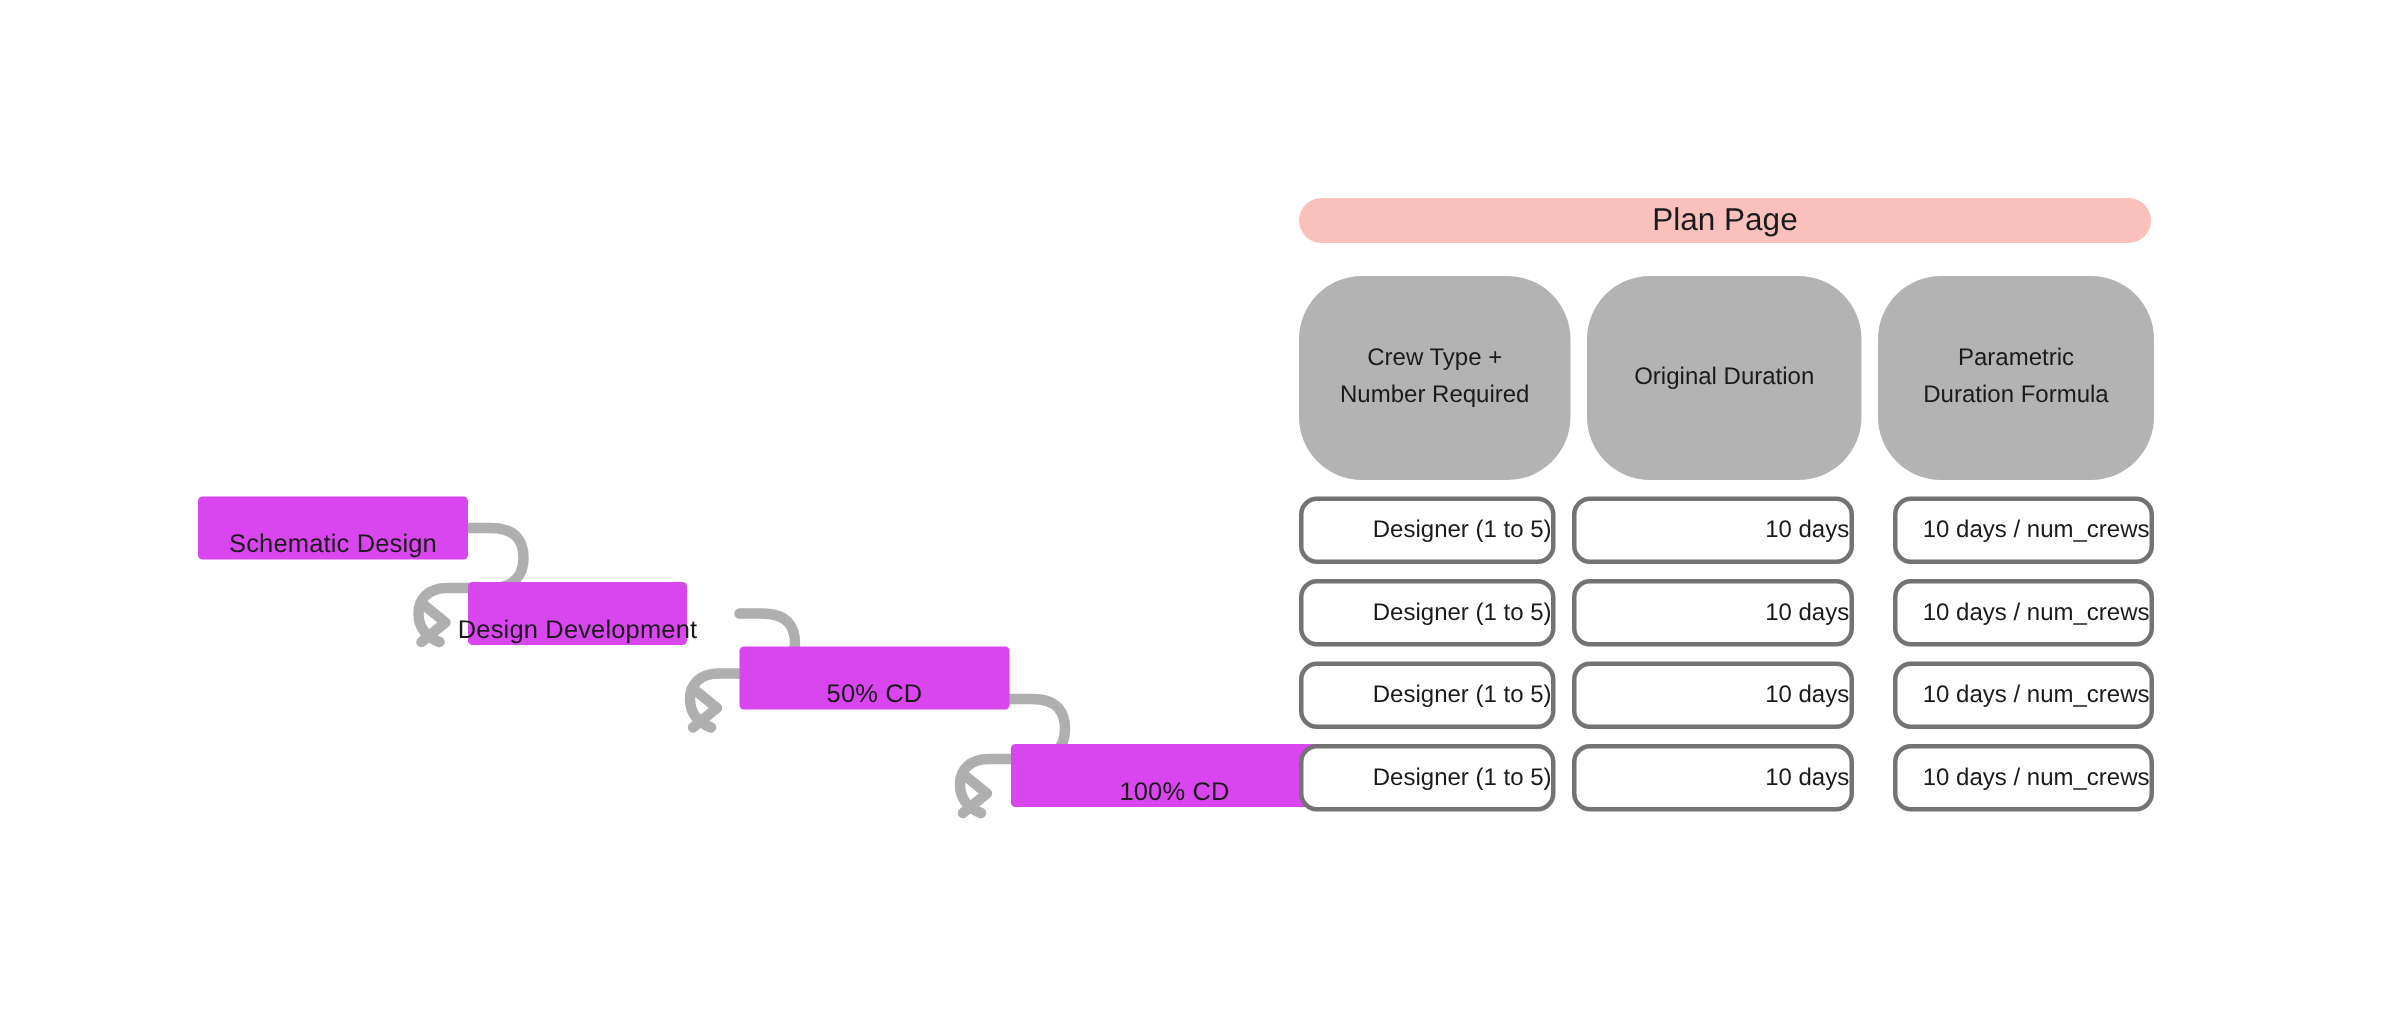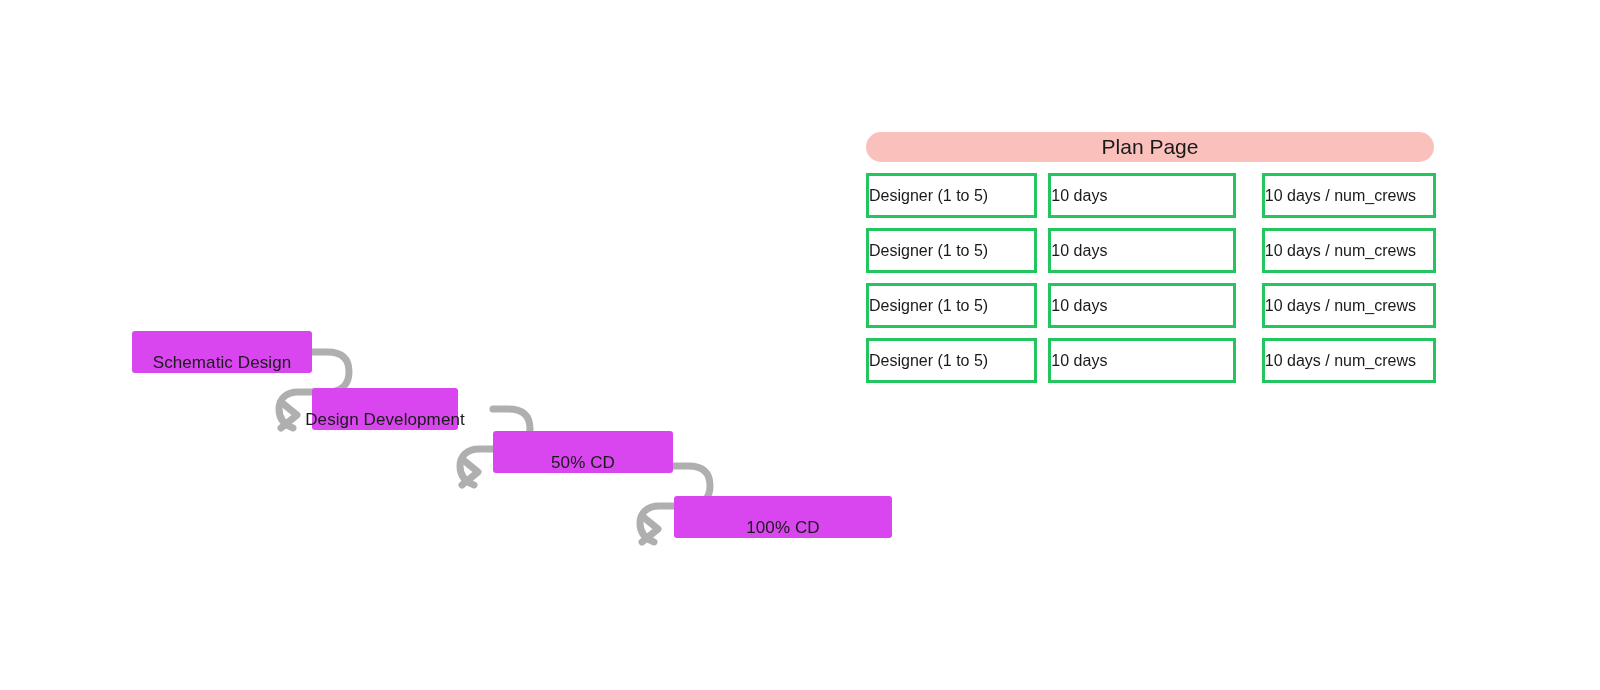--- a/index.html
+++ b/index.html
@@ -92,25 +92,25 @@
 
   .grid-row {
     display: flex;
     margin-top: 10px;
   }
   .grid-row.first { margin-top: 11px; }
   .cell {
     box-sizing: border-box;
     height: 45px;
     background: #ffffff;
-    border: 3px solid #22c55e;
-    border-radius: 0;
+    border: 3px solid #737373;
+    border-radius: 12px;
     display: flex;
     align-items: center;
-    justify-content: flex-start;
+    justify-content: flex-end;
     font-size: 16px;
     color: #1a1a1a;
     white-space: nowrap;
   }
   .cell.c1 { width: 181px; }
   .cell.c2 { width: 198px; margin-left: 11px; }
   .cell.c3 { width: 184px; margin-left: 26px; }
 </style>
 </head>
 <body>
@@ -153,20 +153,39 @@
       <span>100% CD</span>
     </div>
   </div>
 
   <div id="panel">
 
     <div class="plan-banner">
       <span>Plan Page</span>
     </div>
 
+    <div class="header-row">
+      <div class="col-header c1">
+        <div>
+          <div>Crew Type +</div>
+          <div>Number Required</div>
+        </div>
+      </div>
+      <div class="col-header c2">
+        <div>
+          <div>Original Duration</div>
+        </div>
+      </div>
+      <div class="col-header c3">
+        <div>
+          <div>Parametric</div>
+          <div>Duration Formula</div>
+        </div>
+      </div>
+    </div>
 
     <div class="grid-row first">
       <div class="cell c1">
         <span>Designer (1 to 5)</span>
       </div>
       <div class="cell c2">
         <span>10 days</span>
       </div>
       <div class="cell c3">
         <span>10 days / num_crews</span>

